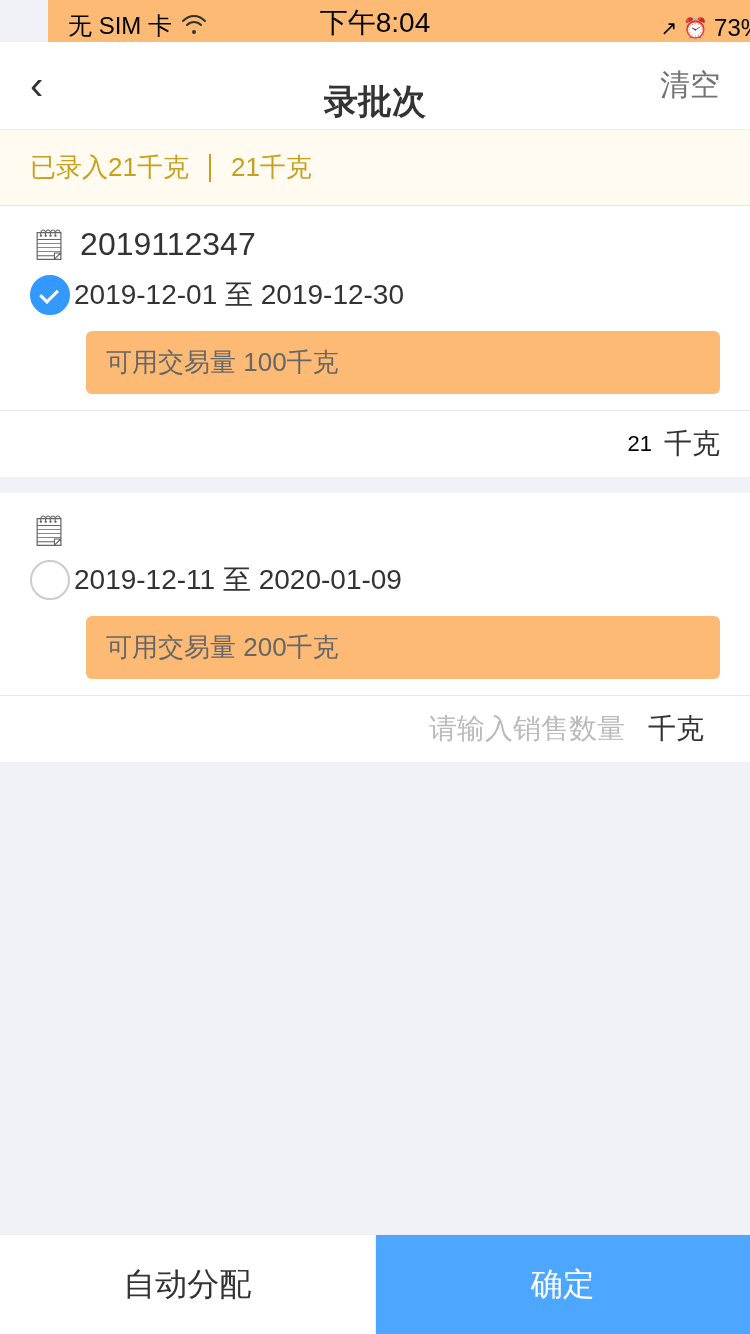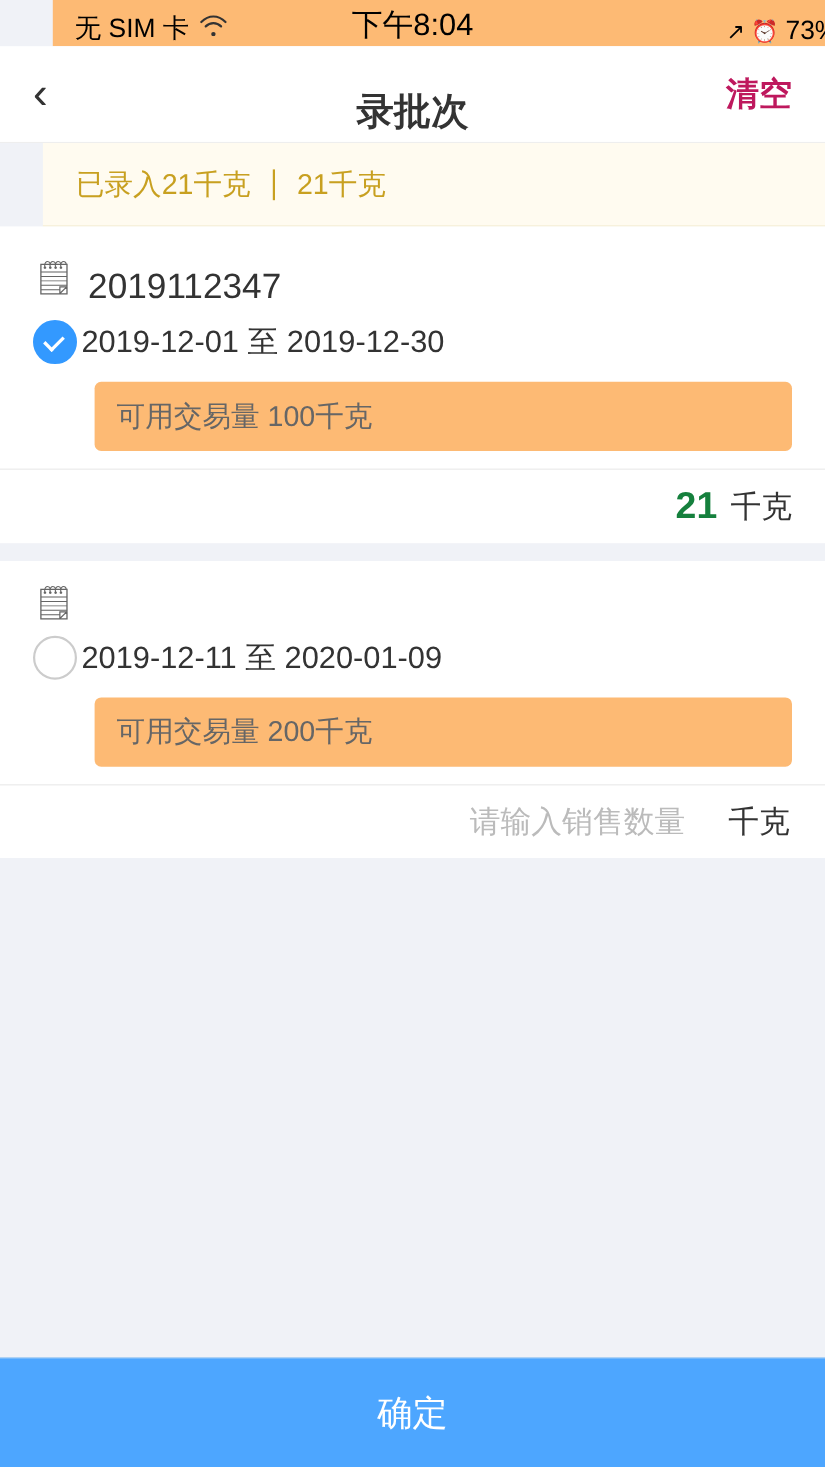--- a/index.html
+++ b/index.html
@@ -65,34 +65,32 @@
       font-size: 34px;
       font-weight: 600;
       color: #333;
       position: absolute;
       left: 50%;
       transform: translateX(-50%);
       margin-top: 32px;
     }
     .nav-clear {
       font-size: 30px;
-      color: #be185d;
+      color: #737373;
       cursor: pointer;
-      font-weight: bold;
     }
 
     
     .info-banner {
       background: #fffbf0;
       padding: 20px 30px;
       display: flex;
       align-items: center;
       gap: 0;
       border-bottom: 1px solid #f0e8c8;
-      margin-left: 39px;
     }
     .info-banner-text {
       font-size: 26px;
       color: #c8a020;
     }
     .info-banner-divider {
       width: 2px;
       height: 28px;
       background: #c8a020;
       margin: 0 20px;
@@ -114,21 +112,20 @@
       margin-bottom: 12px;
     }
     .batch-icon {
       font-size: 30px;
       color: #666;
     }
     .batch-id {
       font-size: 32px;
       color: #333;
       font-weight: 500;
-      margin-top: 16px;
     }
     .batch-date-row {
       display: flex;
       align-items: center;
       gap: 4px;
       margin-bottom: 16px;
     }
     .radio-circle {
       width: 40px;
       height: 40px;
@@ -168,34 +165,34 @@
     }
     .quantity-row {
       display: flex;
       align-items: center;
       justify-content: flex-end;
       padding: 14px 30px 14px 30px;
       gap: 12px;
       border-top: 1px solid #e8e8e8;
     }
     .quantity-value {
-      font-size: 34px;
-      color: #15803d;
-      font-weight: 700;
+      font-size: 22px;
+      color: #000000;
+      font-weight: 400;
     }
     .quantity-unit {
       font-size: 28px;
       color: #333;
     }
     .quantity-input-row {
       display: flex;
       align-items: center;
       justify-content: flex-end;
-      padding: 14px 32px;
-      gap: 24px;
+      padding: 14px 46px;
+      gap: 8px;
       border-top: 1px solid #e8e8e8;
     }
     .quantity-input {
       font-size: 28px;
       color: #bbb;
       border: none;
       outline: none;
       text-align: right;
       background: transparent;
       flex: 1;
@@ -317,14 +314,15 @@
   </div>
   <div class="quantity-input-row">
     <input class="quantity-input" type="number" placeholder="请输入销售数量" style="">
     <span class="quantity-unit">千克</span>
   </div>
 </div>
 
 <div class="bottom-area" style="height: 390px;"></div>
 
 <div class="footer">
+  <div class="footer-auto">自动分配</div>
   <div class="footer-confirm">确定</div>
 </div>
 
 </body></html>

